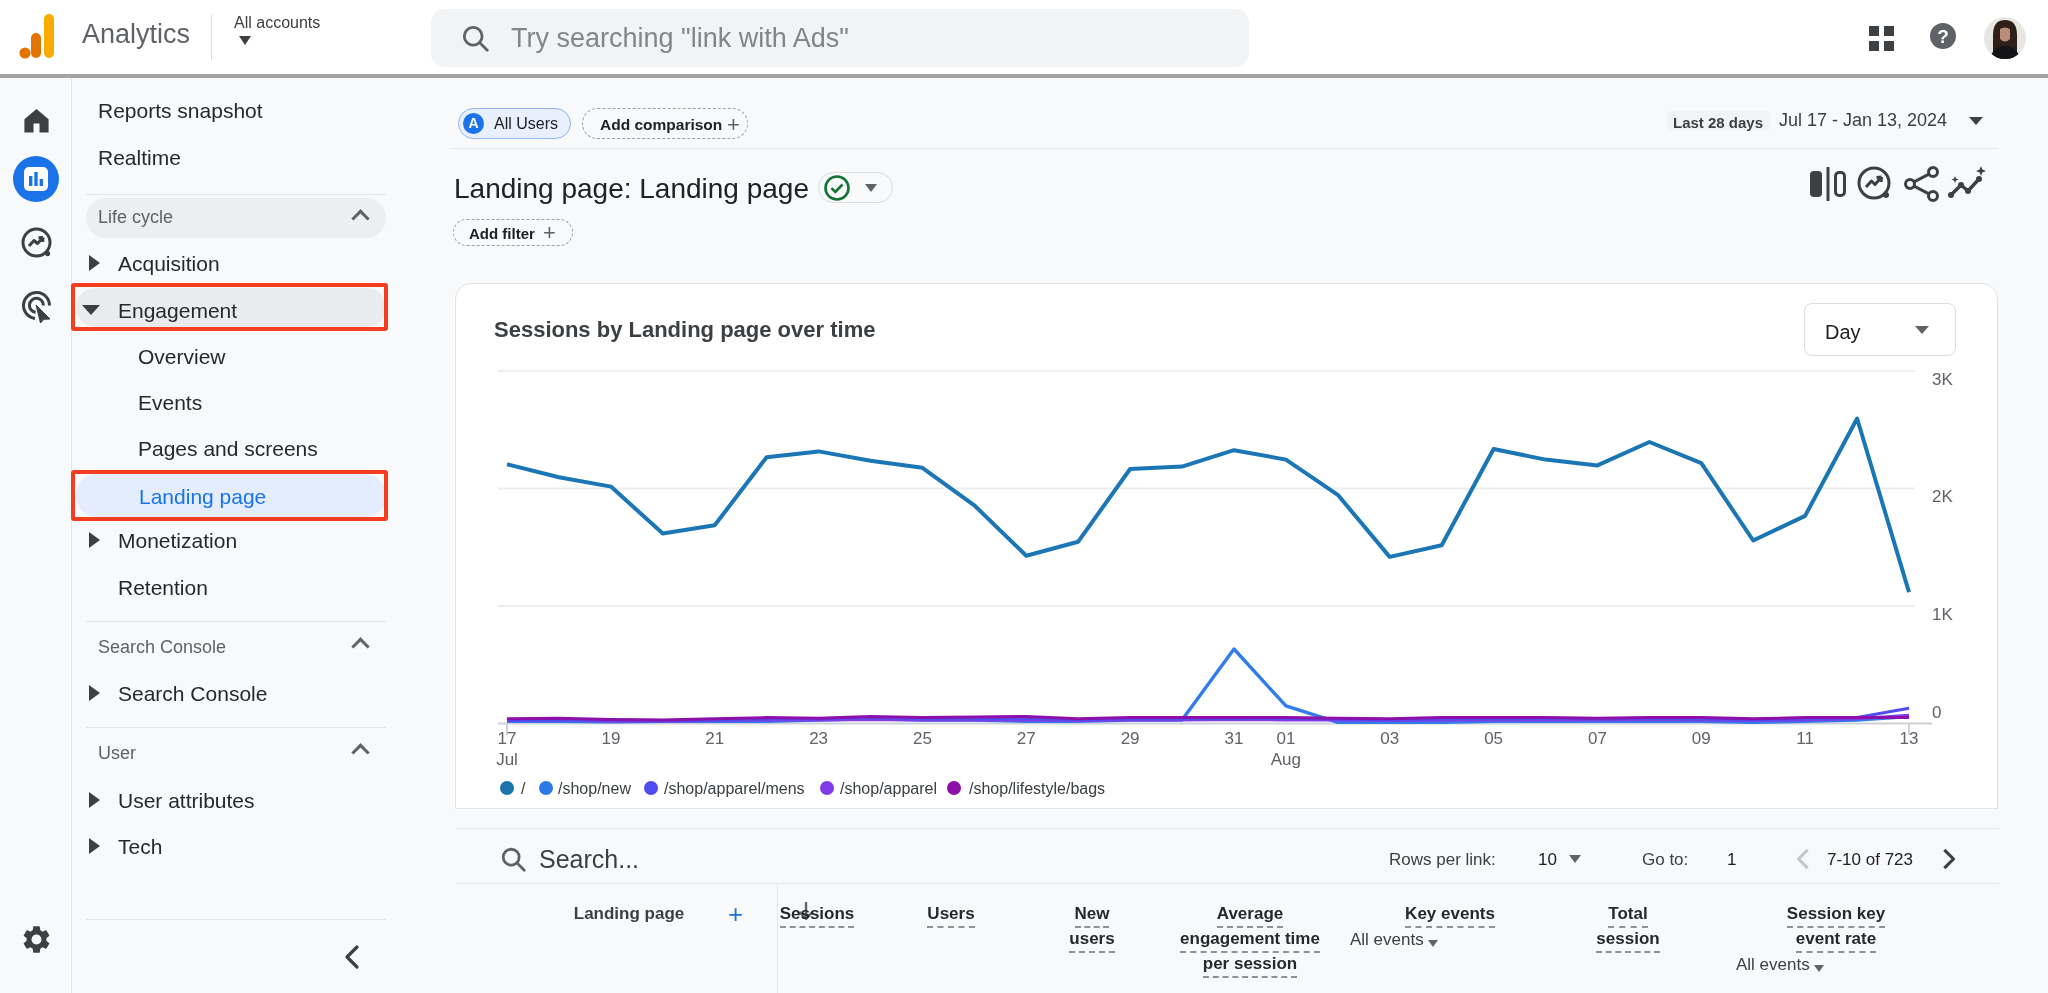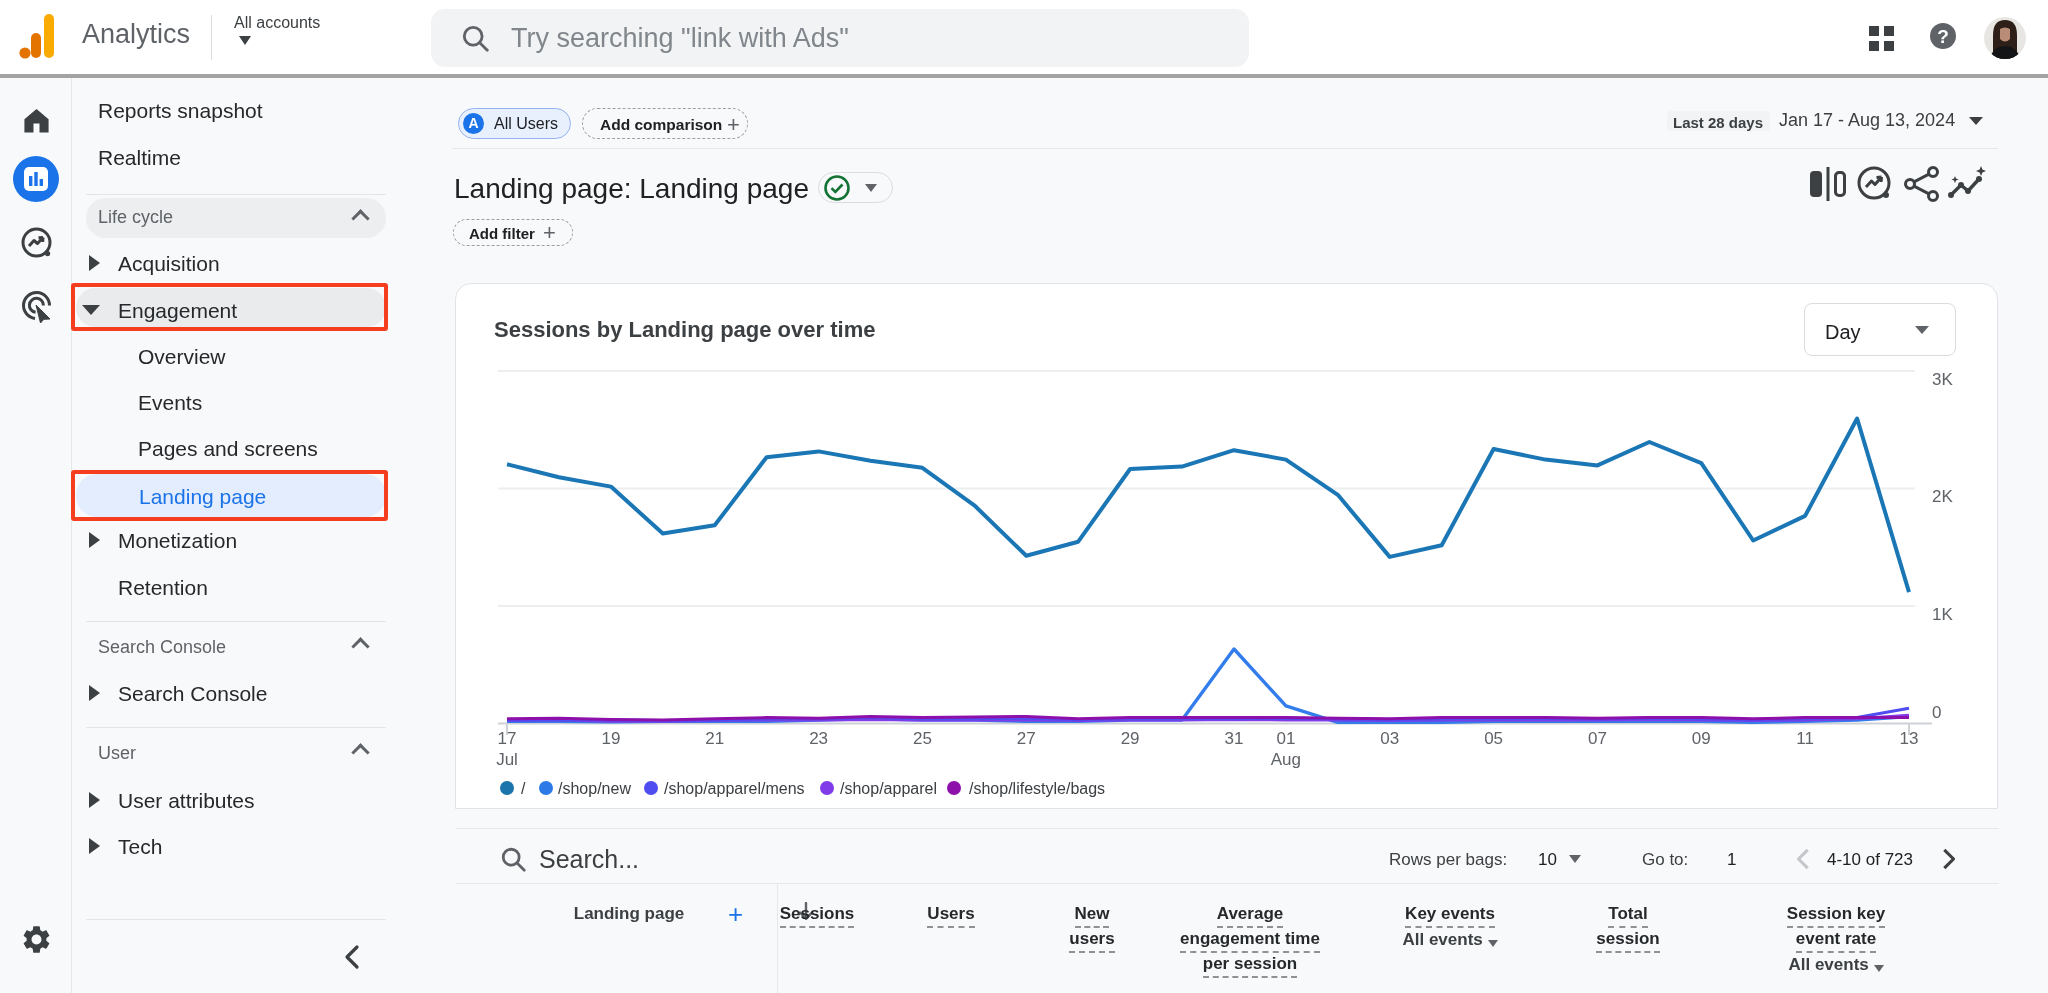--- a/index.html
+++ b/index.html
@@ -11,21 +11,21 @@
 .navitem{position:absolute;font-size:21px;color:#26292c;white-space:nowrap}
 .navhead{position:absolute;font-size:18px;color:#5f6368;white-space:nowrap}
 .navdiv{position:absolute;width:300px;height:1px;background:#e3e5e7}
 .tri-r{position:absolute;width:0;height:0;border-left:11px solid #3c4043;border-top:8px solid transparent;border-bottom:8px solid transparent}
 .tri-d{position:absolute;width:0;height:0;border-top:10px solid #3c4043;border-left:9px solid transparent;border-right:9px solid transparent}
 .chev{position:absolute;width:13px;height:13px;border-left:3px solid #5f6368;border-top:3px solid #5f6368;transform:rotate(45deg)}
 .redbox{position:absolute;left:-1px;width:317px;border:4px solid #f43e1f;border-radius:3px;z-index:5}
 svg{display:block}
 .hl{position:absolute;text-align:center;font-size:17px;font-weight:700;color:#26292c;line-height:1;white-space:nowrap}
 .hl .u{display:inline-block;border-bottom:2px dashed #8d9297;padding-bottom:4px}
-.nu{position:absolute;text-align:center;font-size:17px;font-weight:700;color:#3c4043;line-height:1;white-space:nowrap}
+.nu{position:absolute;text-align:left;font-size:17px;font-weight:400;color:#3c4043;line-height:1;white-space:nowrap}
 </style></head>
 <body>
 <div id="topbar">
   <svg class="abs" style="left:18px;top:14px" width="40" height="46" viewBox="0 0 40 46">
     <rect x="26" y="0" width="10" height="44" rx="5" fill="#f9ab00"></rect>
     <rect x="13" y="19" width="10" height="25" rx="5" fill="#e37400"></rect>
     <circle cx="7" cy="39" r="5.6" fill="#e37400"></circle>
   </svg>
   <div class="abs" style="left:82px;top:19px;font-size:27px;color:#5f6368">Analytics</div>
   <div class="abs" style="left:211px;top:15px;width:1px;height:45px;background:#dadce0"></div>
@@ -125,21 +125,21 @@
 </div>
 <div id="main">
   <div class="abs" style="left:42px;top:30px;width:113px;height:31px;background:#e8f0fe;border:1.5px solid #93b2ef;border-radius:17px"></div>
   <div class="abs" style="left:47px;top:35px;width:21px;height:21px;border-radius:50%;background:#1a73e8;color:#fff;font-size:14px;font-weight:700;text-align:center;line-height:21px">A</div>
   <div class="abs" style="left:78px;top:37px;font-size:16px;color:#202124">All Users</div>
   <div class="abs" style="left:166px;top:30px;width:166px;height:31px;border:1.5px dashed #9aa0a6;border-radius:17px"></div>
   <div class="abs" style="left:184px;top:38px;font-size:15.5px;font-weight:700;color:#202124">Add comparison</div>
   <div class="abs" style="left:311px;top:34px;font-size:22px;font-weight:400;color:#5f6368">+</div>
   <div class="abs" style="left:1251px;top:33px;width:103px;height:20px;background:#f1f3f4;border-radius:4px"></div>
   <div class="abs" style="left:1257px;top:36px;font-size:15px;font-weight:700;color:#3c4043">Last 28 days</div>
-  <div class="abs" style="left:1363px;top:32px;font-size:18px;color:#3c4043">Jan 17 - Aug 13, 2024</div>
+  <div class="abs" style="left:1363px;top:32px;font-size:18px;color:#3c4043">Jul 17 - Jan 13, 2024</div>
   <div class="tri-d" style="left:1553px;top:39px;border-top-width:8px;border-left-width:7px;border-right-width:7px;border-top-color:#3c4043"></div>
   <div class="abs" style="left:36px;top:70px;width:1546px;height:1px;background:#e6e8ea"></div>
   <div class="abs" style="left:38px;top:95px;font-size:28px;color:#202124">Landing page: Landing page</div>
   <div class="abs" style="left:402px;top:94px;width:75px;height:31px;border:1px solid #dadce0;border-radius:17px"></div>
   <svg class="abs" style="left:408px;top:97px" width="26" height="26" viewBox="0 0 26 26">
       <circle cx="13" cy="13" r="11.5" fill="none" stroke="#137333" stroke-width="2.6"></circle>
       <path d="M7.5 13.2 L11.3 17 L18.5 9.5" fill="none" stroke="#137333" stroke-width="2.6"></path>
     </svg>
   <div class="tri-d" style="left:449px;top:106px;border-top-width:8px;border-left-width:6px;border-right-width:6px;border-top-color:#5f6368"></div>
   <div class="abs" style="left:37px;top:141px;width:120px;height:27px;border:1.5px dashed #9aa0a6;border-radius:15px"></div>
@@ -222,29 +222,29 @@
     <div class="abs" style="left:364px;top:497px;width:14px;height:14px;border-radius:50%;background:#7f3ce8"></div>
     <div class="abs" style="left:384px;top:496px;font-size:16px;color:#3c4043">/shop/apparel</div>
     <div class="abs" style="left:491px;top:497px;width:14px;height:14px;border-radius:50%;background:#8d10ab"></div>
     <div class="abs" style="left:513px;top:496px;font-size:16px;color:#3c4043">/shop/lifestyle/bags</div>
     <div class="abs" style="left:0;top:544px;width:1543px;height:1px;background:#e6e8ea"></div>
     <svg class="abs" style="left:44px;top:562px" width="28" height="28" viewBox="0 0 30 30">
         <circle cx="12" cy="12" r="8.5" fill="none" stroke="#5f6368" stroke-width="3"></circle>
         <line x1="18.5" y1="18.5" x2="26" y2="26" stroke="#5f6368" stroke-width="3" stroke-linecap="round"></line>
       </svg>
     <div class="abs" style="left:83px;top:561px;font-size:25px;color:#3c4043">Search...</div>
-    <div class="abs" style="left:933px;top:566px;font-size:17px;color:#3c4043">Rows per bags:</div>
+    <div class="abs" style="left:933px;top:566px;font-size:17px;color:#3c4043">Rows per link:</div>
     <div class="abs" style="left:1082px;top:566px;font-size:17px;color:#202124">10</div>
     <div class="tri-d" style="left:1113px;top:571px;border-top-width:8px;border-left-width:6.5px;border-right-width:6.5px;border-top-color:#5f6368"></div>
     <div class="abs" style="left:1186px;top:566px;font-size:17px;color:#3c4043">Go to:</div>
     <div class="abs" style="left:1271px;top:566px;font-size:17px;color:#202124">1</div>
     <svg class="abs" style="left:1336px;top:563px" width="24" height="24" viewBox="0 0 26 26">
         <path d="M17 3 L7 13 L17 23" fill="none" stroke="#c3c6ca" stroke-width="3.4" stroke-linejoin="round"></path>
       </svg>
-    <div class="abs" style="left:1371px;top:566px;font-size:17px;color:#202124">4-10 of 723</div>
+    <div class="abs" style="left:1371px;top:566px;font-size:17px;color:#202124">7-10 of 723</div>
     <svg class="abs" style="left:1480px;top:563px" width="24" height="24" viewBox="0 0 26 26">
         <path d="M9 3 L19 13 L9 23" fill="none" stroke="#3c4043" stroke-width="3.4" stroke-linejoin="round"></path>
       </svg>
     <div class="abs" style="left:0;top:599px;width:1543px;height:1px;background:#e6e8ea"></div>
     <div class="abs" style="left:321px;top:599px;width:1px;height:111px;background:#e6e8ea"></div>
     <div class="hl" style="left:98px;top:621px;width:150px;text-align:center;color:#3c4043">Landing page</div>
     <div class="abs" style="left:272px;top:615px;font-size:26px;color:#1a73e8;font-weight:400">+</div>
     <svg class="abs" style="left:342px;top:618px" width="16" height="19" viewBox="0 0 16 19">
         <path d="M8 1 L8 16 M2 10.5 L8 16.8 L14 10.5" fill="none" stroke="#5f6368" stroke-width="2.4" stroke-linecap="round" stroke-linejoin="round"></path>
       </svg>

